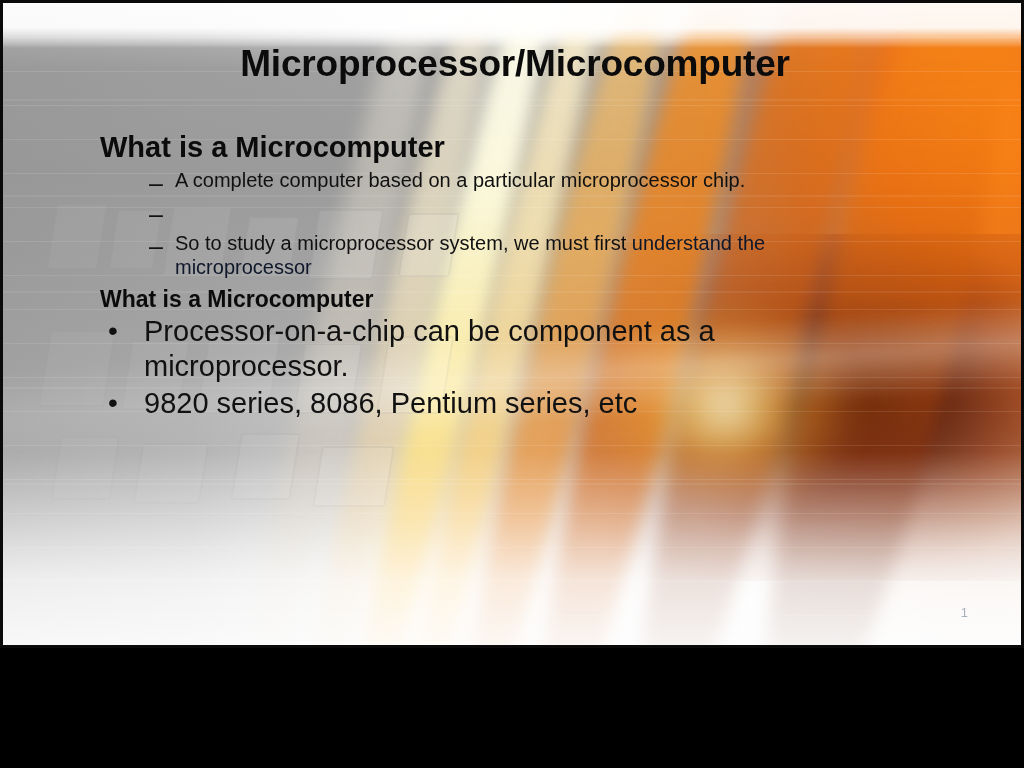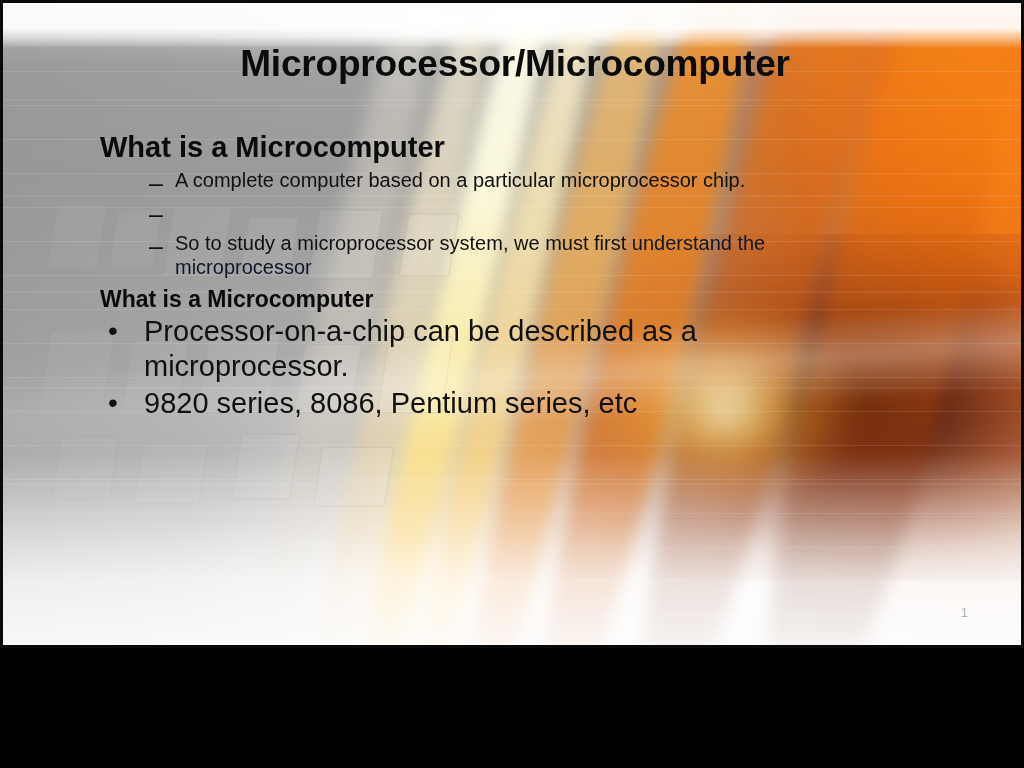--- a/index.html
+++ b/index.html
@@ -362,21 +362,21 @@
 
       <div class="dash-item">
         <span class="dash-mark">–</span>
         <span class="dash-text"><span>So to study a microprocessor system, we must first </span><span class="hl">understand the microprocessor</span></span>
       </div>
 
       <div class="lvl1-head tight">What is a Microcomputer</div>
 
       <div class="bullet-item">
         <span class="bullet-mark">•</span>
-        <span class="bullet-text">Processor-on-a-chip can be described as a microprocessor.</span>
+        <span class="bullet-text">Processor-on-a-chip can be component as a microprocessor.</span>
       </div>
 
       <div class="bullet-item">
         <span class="bullet-mark">•</span>
         <span class="bullet-text">9820 series, 8086, Pentium series, etc</span>
       </div>
 
     </div>
 
     <div class="page-number">1</div>

